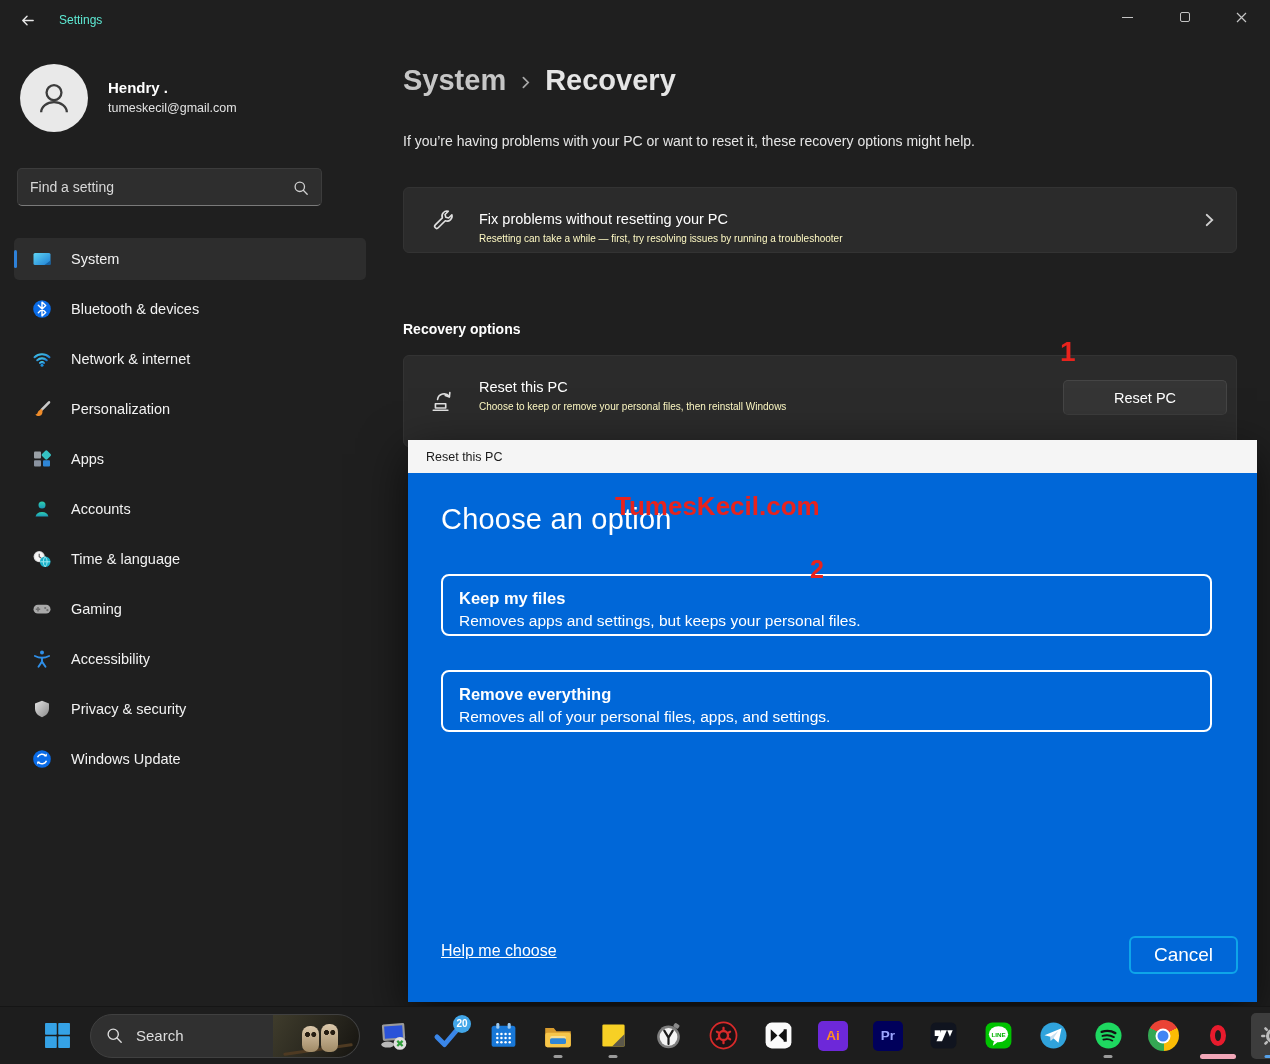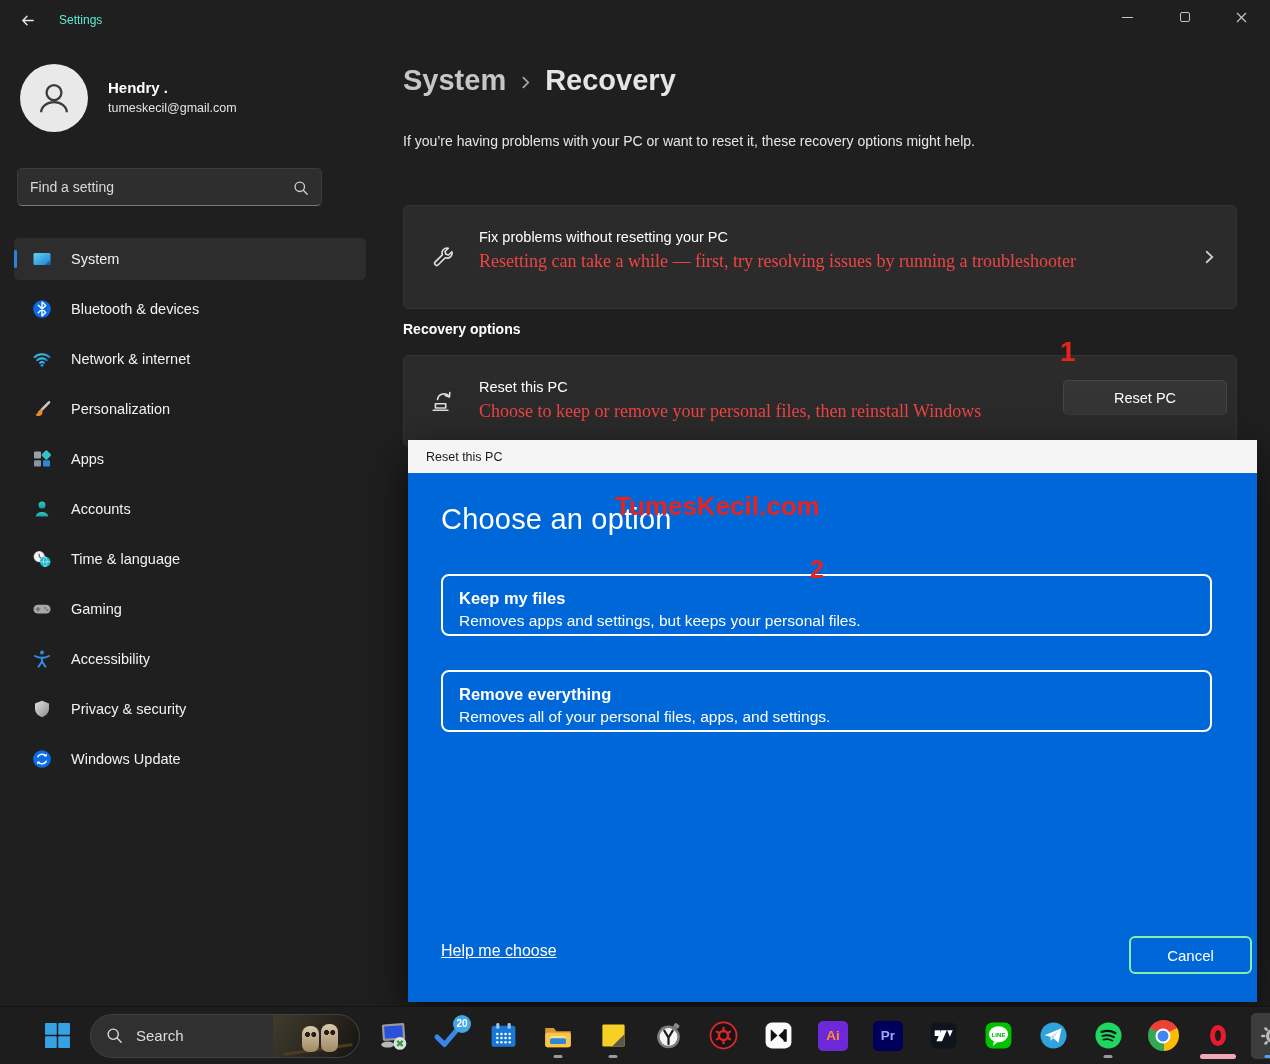--- a/index.html
+++ b/index.html
@@ -39,25 +39,25 @@
   .nav-icon svg { width:20px; height:20px; }
   .nav-label { font-size:14.5px; color:#f2f2f2; }
   
   .breadcrumb { position:absolute; left:403px; top:64px; display:flex; align-items:center; gap:13px; }
   .bc-parent { font-size:29px; font-weight:600; color:#c6c6c6; }
   .bc-sep { display:flex; margin-top:4px; }
   .bc-current { font-size:29px; font-weight:600; color:#e5e5e5; }
   .intro { position:absolute; left:403px; top:133px; font-size:14px; color:#e6e6e6; }
   .card { position:absolute; left:403px; width:834px; background:#2b2b2b;
     border:1px solid #333; border-radius:6px; }
-  .card-fix { top:205px; height:104px; }
+  .card-fix { top:187px; height:66px; }
   .card-reset { top:355px; height:92px; }
   .card-icon { position:absolute; left:26px; top:50%; transform:translateY(-50%); width:26px; height:26px; }
   .card-title { position:absolute; left:75px; top:23px; font-size:14.5px; color:#fff; }
-  .card-sub { position:absolute; left:75px; top:45px; font-size:18px; color:#ef4444;font-family:Liberation Serif, serif; }
+  .card-sub { position:absolute; left:75px; top:45px; font-size:10px; color:#fef9c3; }
   .card-reset .card-title { top:23px; }
   .card-reset .card-sub { top:45px; }
   .chev-right { position:absolute; right:20px; top:50%; transform:translateY(-50%); width:14px; height:14px; }
   .section-label { position:absolute; left:403px; top:321px; font-size:14px; font-weight:700; color:#fff; }
   .reset-btn { position:absolute; left:659px; top:24px; width:164px; height:35px;
     background:#353535; border:1px solid #454545; border-bottom-color:#3c3c3c;
     border-radius:5px; color:#fff; font-size:14.5px; font-family:"Liberation Sans",sans-serif; }
   
   .dialog { position:absolute; left:408px; top:440px; width:849px; height:562px;
     box-shadow:0 14px 44px rgba(0,0,0,.66); z-index:5; }
@@ -70,23 +70,23 @@
     color:#e8231d; z-index:6; }
   .dlg-option { position:absolute; left:33px; width:771px; height:62px;
     border:2px solid #fff; border-radius:8px; background:transparent; text-align:left;
     padding:9px 0 0 16px; color:#fff; font-family:"Liberation Sans",sans-serif; }
   .dlg-option-1 { top:101px; }
   .dlg-option-2 { top:197px; }
   .opt-title { font-size:16.5px; font-weight:700; display:block; }
   .opt-desc { font-size:15.5px; margin-top:4px; display:block; }
   .help-link { position:absolute; left:33px; top:469px; font-size:16px; color:#fff;
     text-decoration:underline; }
-  .cancel-btn { position:absolute; left:721px; top:463px; width:123px; height:38px;
-    background:transparent; border:2px solid #86efac; border-radius:6px; color:#fff;
-    font-size:15px; font-family:"Liberation Sans",sans-serif; }
+  .cancel-btn { position:absolute; left:721px; top:463px; width:109px; height:38px;
+    background:transparent; border:2px solid #0ea5e9; border-radius:6px; color:#fff;
+    font-size:19px; font-family:"Liberation Sans",sans-serif; }
   
   .anno { position:absolute; color:#e8231d; font-weight:700; z-index:7;
     font-family:"Liberation Sans",sans-serif; }
   .anno-1 { left:1060px; top:336px; font-size:28px; z-index:4; }
   .anno-2 { left:402px; top:82px; font-size:25px; }
   
   .taskbar { position:absolute; left:0; top:1006px; width:1270px; height:58px;
     background:#1d1d1d; border-top:1px solid #151515; display:flex; align-items:center;
     padding-left:35px; gap:11px; z-index:8; }
   .tb-tile { position:relative; width:44px; height:46px; flex:none;

